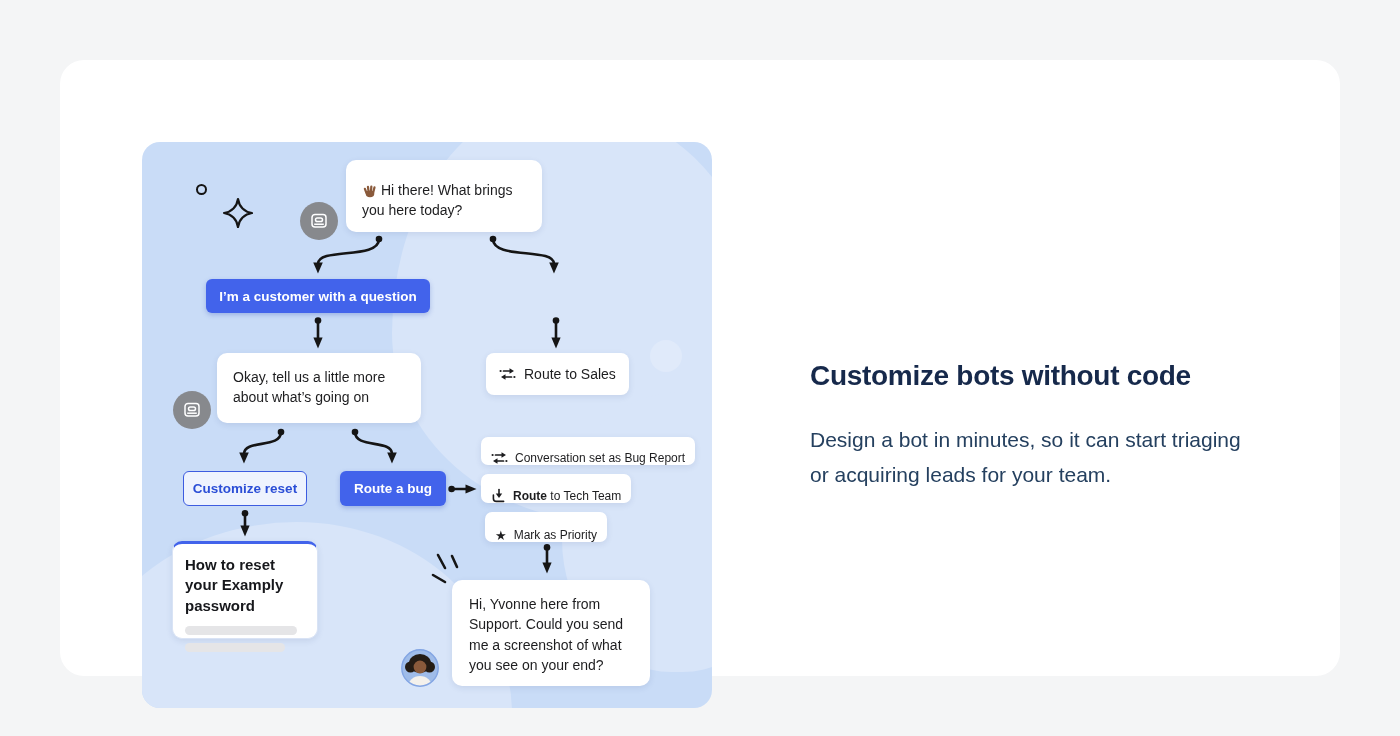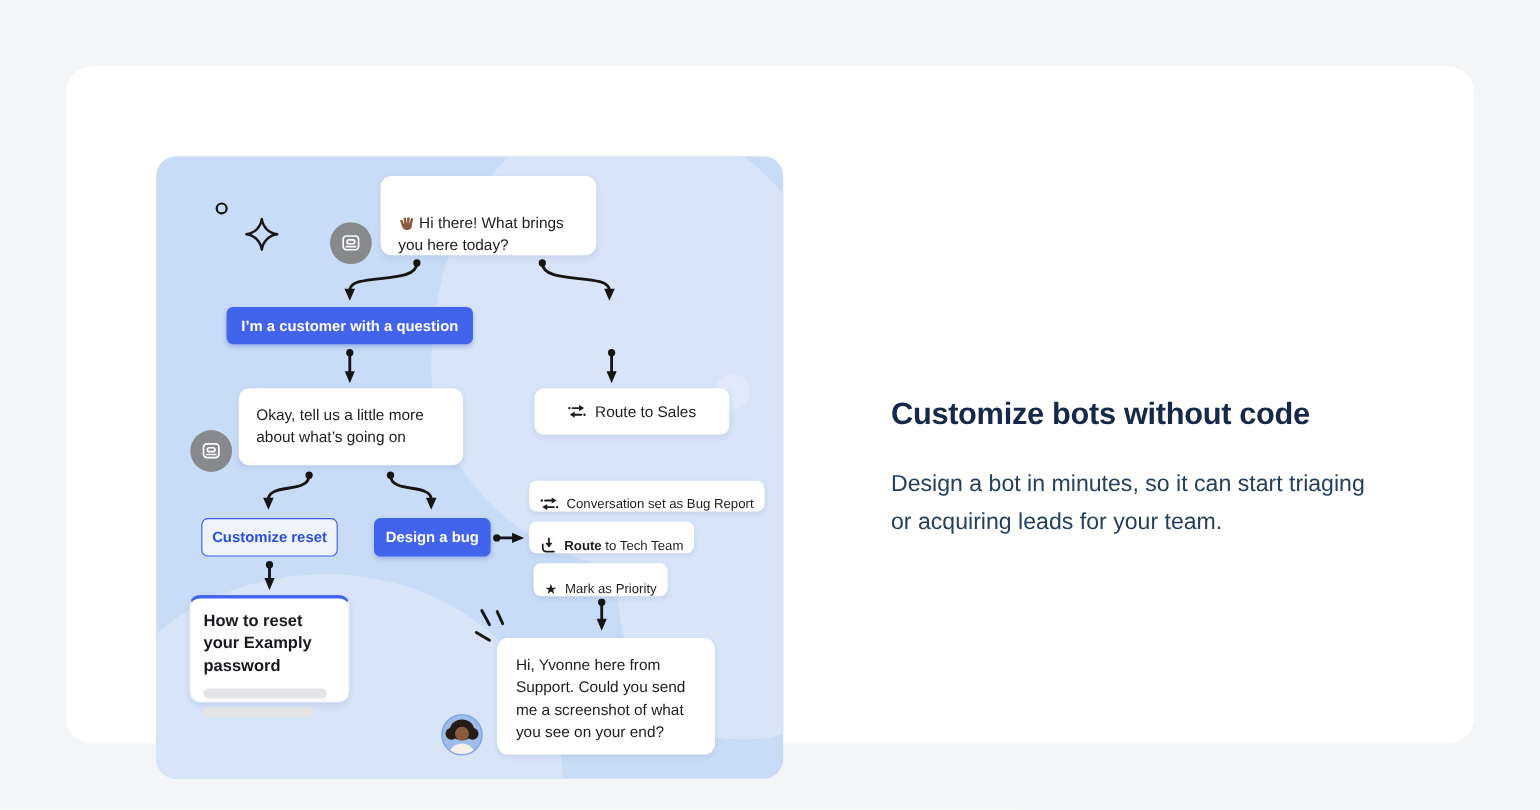--- a/index.html
+++ b/index.html
@@ -8,21 +8,21 @@
   .card{position:absolute;left:60px;top:60px;width:1280px;height:616px;background:var(--card-bg,#fff);border-radius:24px;}
   .panel{position:absolute;left:82px;top:82px;width:570px;height:566px;background:var(--panel-bg,#c9dcf7);border-radius:18px;overflow:hidden;}
   .abs{position:absolute;}
   .blob{position:absolute;background:var(--blob,#d8e5f9);}
   .white-card{background:#fff;box-shadow:0 2px 6px rgba(25,50,110,.10);}
   .bubble{position:absolute;border-radius:10px;color:var(--ink,#1d1d1f);font-size:14px;line-height:1.45;box-sizing:border-box;}
   .btn{position:absolute;display:flex;align-items:center;justify-content:center;border-radius:6px;font-weight:bold;font-size:13.5px;box-sizing:border-box;}
   .btn-filled{background:var(--primary-blue,#4263eb);color:#fff;box-shadow:0 2px 5px rgba(40,70,180,.28);}
   .btn-outline{background:var(--outline-fill,#eef3fe);border:1.5px solid var(--outline-border,#3d5ce0);color:var(--outline-text,#2b4ed6);}
   .action-card{position:absolute;display:inline-flex;align-items:flex-end;gap:7px;padding:0 10px;border-radius:7px;font-size:12px;color:var(--ink,#1d1d1f);white-space:nowrap;}
-  .route-card{position:absolute;display:inline-flex;align-items:center;gap:8px;padding:0 30px;border-radius:8px;font-size:14px;color:var(--ink,#1d1d1f);white-space:nowrap;}
+  .route-card{position:absolute;display:inline-flex;align-items:center;gap:8px;padding:0 13px;border-radius:8px;font-size:14px;color:var(--ink,#1d1d1f);white-space:nowrap;}
   .bot-badge{position:absolute;width:38px;height:38px;border-radius:50%;background:var(--bot-gray,#87898d);display:flex;align-items:center;justify-content:center;}
   .deco-circle{position:absolute;width:11px;height:11px;border:2.6px solid var(--arrow,#151515);border-radius:50%;box-sizing:border-box;}
   .arrow .ln{fill:none;stroke:var(--arrow,#151515);stroke-width:2.6;stroke-linecap:round;}
   .arrow .fl{fill:var(--arrow,#151515);stroke:none;}
   .howto{position:absolute;background:#fff;border:1px solid #d9e3f5;border-top:3px solid var(--primary-blue,#4263eb);border-radius:10px;box-shadow:0 2px 6px rgba(25,50,110,.10);box-sizing:border-box;}
   .howto h4{margin:11px 12px 0;font-size:15px;line-height:1.35;color:#17181c;}
   .bar{height:9px;border-radius:4.5px;background:var(--bar-gray,#e5e5e7);margin:0 0 8px 12px;}
   .copy{position:absolute;left:750px;top:300px;width:460px;}
   .copy h2{margin:0;font-size:28px;font-weight:bold;letter-spacing:-.3px;color:var(--heading,#16294b);}
   .copy p{margin:30px 0 0;font-size:21px;line-height:35px;color:var(--body-text,#25405f);width:450px;}
@@ -47,21 +47,21 @@
       </svg>
 
       <div class="bot-badge" style="left:158px;top:60px;">
         <svg width="22" height="22" viewBox="0 0 22 22" fill="none" stroke="#fff" stroke-width="1.5">
           <rect x="4" y="4.5" width="14" height="12.5" rx="3"></rect>
           <rect x="7.5" y="8" width="7" height="3.6" rx="1.8"></rect>
           <line x1="6.2" y1="14.2" x2="15.8" y2="14.2"></line>
         </svg>
       </div>
 
-      <div class="bubble white-card" style="left:204px;top:18px;width:196px;height:72px;padding:32px 16px;">
+      <div class="bubble white-card" style="left:204px;top:18px;width:196px;height:72px;padding:20px 16px;">
         <svg width="16" height="15" viewBox="0 0 16 16" style="vertical-align:-3px;margin-right:3px;">
           <g fill="#8a5a3b">
             <rect x="2" y="5" width="2.4" height="7" rx="1.2" transform="rotate(-20 3 8)"></rect>
             <rect x="5" y="3" width="2.4" height="9" rx="1.2" transform="rotate(-8 6 7)"></rect>
             <rect x="8" y="2.6" width="2.4" height="9" rx="1.2" transform="rotate(4 9 7)"></rect>
             <rect x="11" y="3.4" width="2.4" height="8" rx="1.2" transform="rotate(14 12 7)"></rect>
             <ellipse cx="8" cy="11.5" rx="4.6" ry="3.6"></ellipse>
           </g>
         </svg><span>Hi there! What brings you here today?</span>
       </div>
@@ -128,21 +128,21 @@
       <svg class="abs arrow" style="left:204px;top:285px;" width="55" height="42" viewBox="0 0 55 42">
         <circle class="fl" cx="9" cy="5" r="3.3"></circle>
           <path class="ln" d="M9,5 C9,22 46,12 46,27"></path>
           <path class="fl" d="M41.2,25.5 H50.8 L46,36.5 Z"></path>
       </svg>
 
       <div class="btn btn-outline" style="left:41px;top:329px;width:124px;height:35px;">
         <span>Customize reset</span>
       </div>
       <div class="btn btn-filled" style="left:198px;top:329px;width:106px;height:35px;">
-        <span>Design a bug</span>
+        <span>Route a bug</span>
       </div>
 
       <svg class="abs arrow" style="left:306px;top:340px;" width="30" height="14" viewBox="0 0 30 14">
         <circle class="fl" cx="3.6" cy="7" r="3.3"></circle>
           <path class="ln" d="M6,7 H19"></path>
           <path class="fl" d="M17.5,2.4 V11.6 L28.5,7 Z"></path>
       </svg>
 
       <div class="action-card white-card" style="left:339px;top:295px;height:28px;">
         <svg class="arrow" width="17" height="14" viewBox="0 0 17 14">

